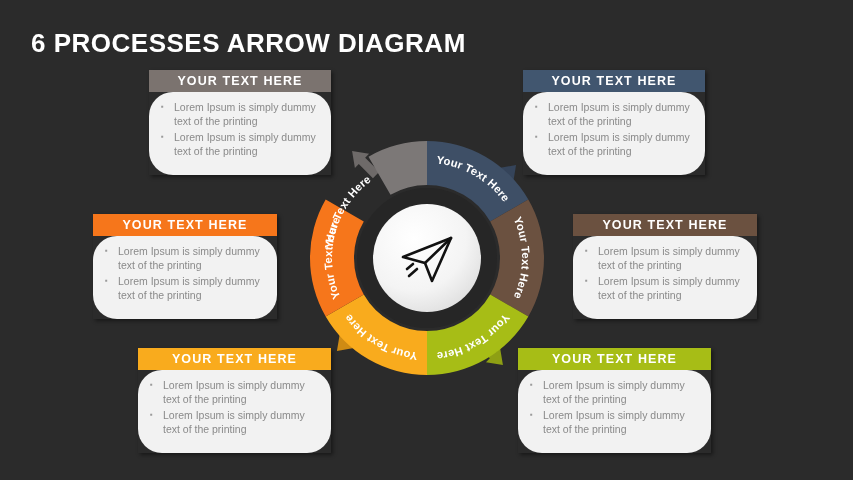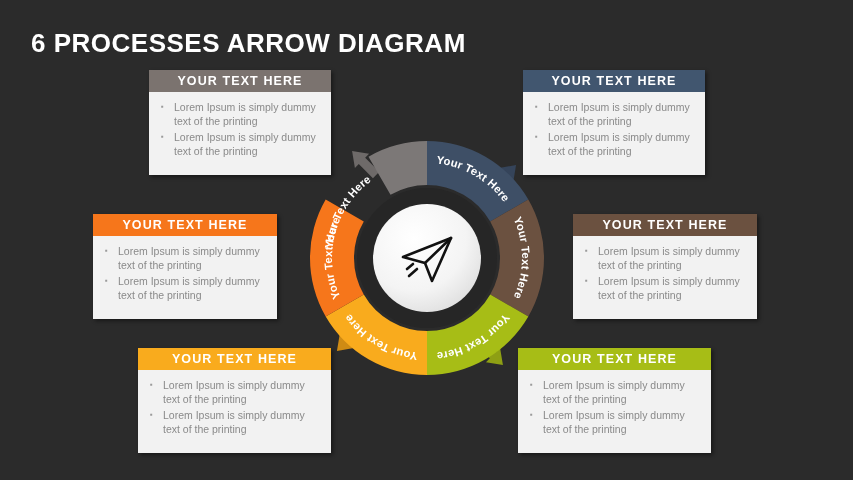--- a/index.html
+++ b/index.html
@@ -29,20 +29,21 @@
     text-align:center;
     color:#ffffff;
     font-size:12.5px;
     font-weight:bold;
     letter-spacing:1.1px;
     white-space:nowrap;
   }
   .card-body{
     background:#f2f2f2;
     padding:9px 10px 10px 8px;
+    border-radius:24px;
   }
   .card-body ul{margin:0;padding:0;list-style:none;}
   .card-body li{
     position:relative;
     padding-left:17px;
     color:#8a8a8a;
     font-size:10.5px;
     line-height:13.5px;
     margin-bottom:3px;
   }

